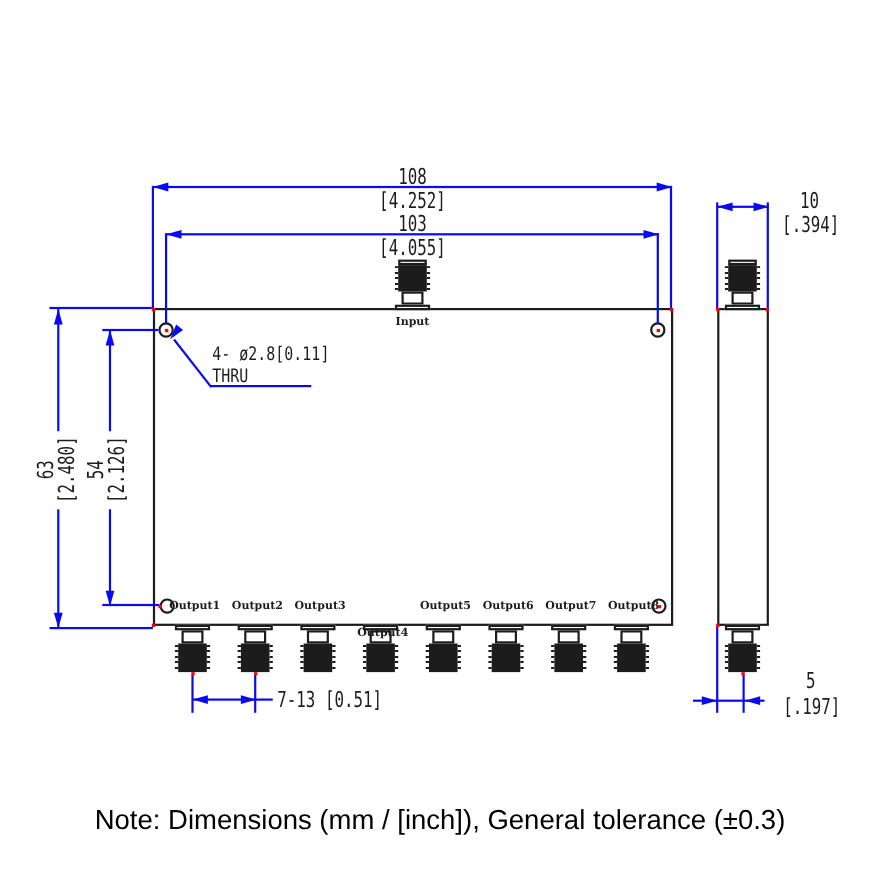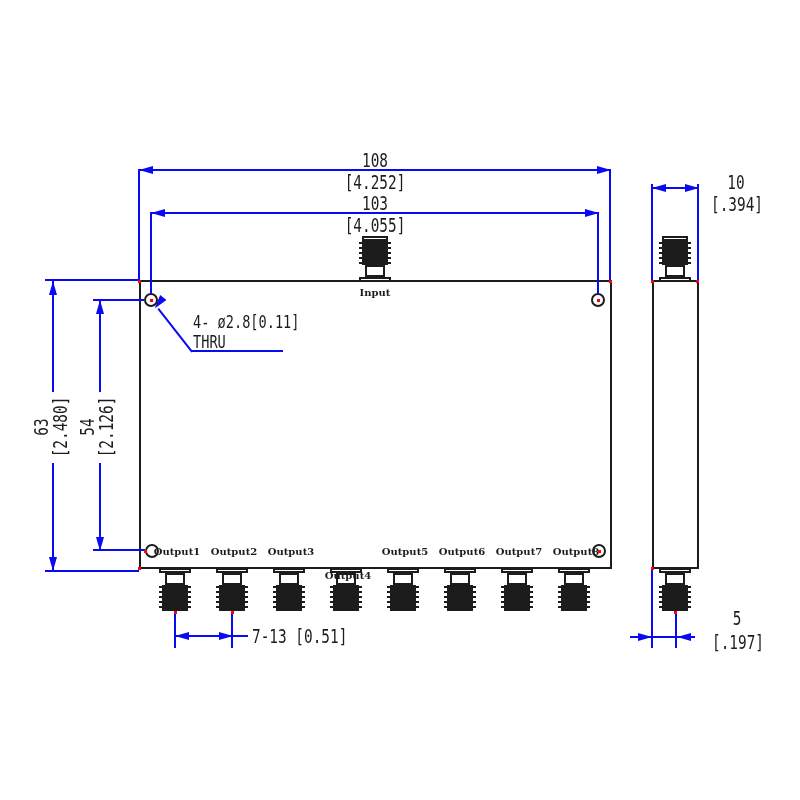--- a/index.html
+++ b/index.html
@@ -227,14 +227,15 @@
       <b class="rd" style="left:598px;top:550px;"></b>
     <b class="rd" style="left:138px;top:567px;"></b>
       <b class="rd" style="left:651px;top:280px;"></b>
     <b class="rd" style="left:696px;top:280px;"></b>
       <b class="rd" style="left:651px;top:567px;"></b>
     <b class="rd" style="left:674px;top:611px;"></b>
       <b class="rd" style="left:174px;top:611px;"></b>
     <b class="rd" style="left:231px;top:611px;"></b>
   </div>
 
+  <div id="note">Note: Dimensions (mm / [inch]), General tolerance (±0.3)</div>
 
 </div>
 
 </body></html>

